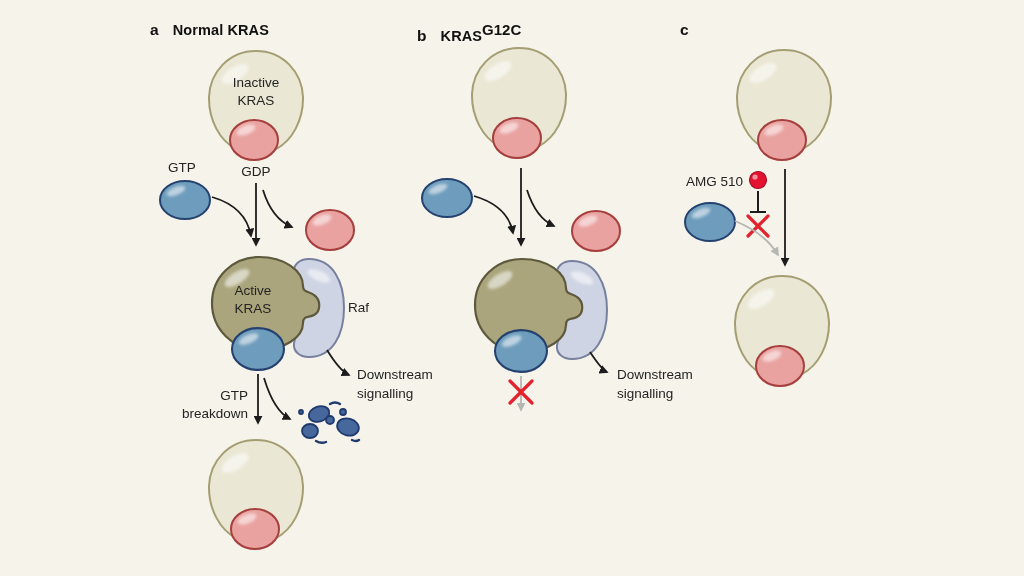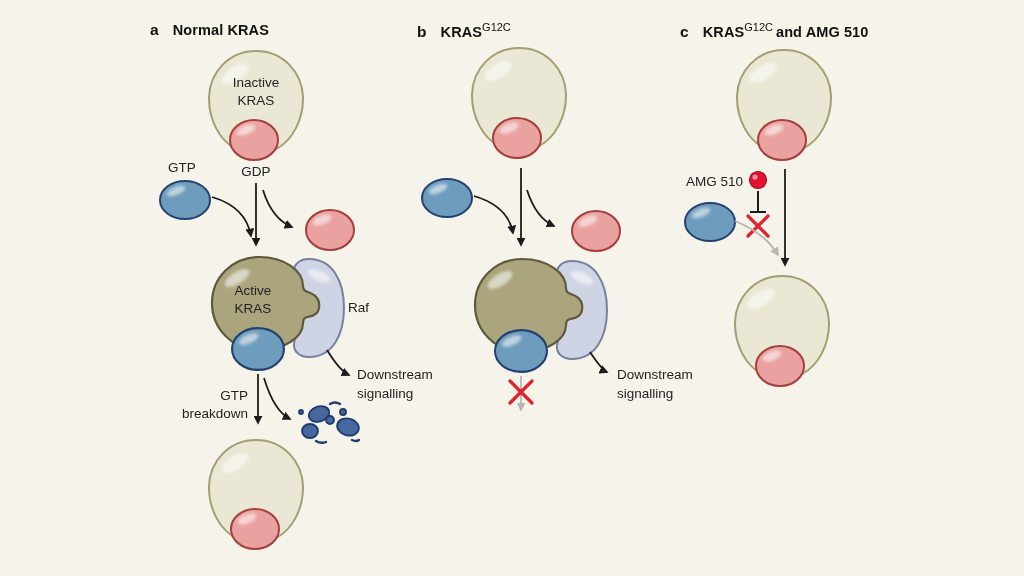--- a/index.html
+++ b/index.html
@@ -14,21 +14,21 @@
   .stage{
     position:relative; width:1024px; height:576px; overflow:hidden;
     background:var(--background);
     font-family:"Liberation Sans", sans-serif;
   }
   .panel-header{
     position:absolute; top:21px; display:flex; align-items:baseline;
     color:#111; font-weight:bold; font-size:14.5px; letter-spacing:.1px;
   }
   .panel-header .letter{font-size:15.5px; margin-right:14px;}
-  .panel-header sup{font-size:11px; font-weight:normal; vertical-align:super; letter-spacing:0;}
+  .panel-header sup{font-size:15px; font-weight:bold; vertical-align:super; letter-spacing:0;}
   .panel-header .rest{margin-left:3px;}
   .logo{
     position:absolute; left:891px; top:56px; width:88px; height:88px; border-radius:50%;
     background:var(--logo_bg); display:flex; align-items:center; justify-content:center;
     font-family:"DejaVu Serif", serif; font-size:27px; color:var(--logo_text);
   }
   svg{position:absolute; left:0; top:0;}
   .lbl{font-family:"Liberation Sans", sans-serif; font-size:13.5px; fill:var(--text_dark);}
   .mid{text-anchor:middle;} .endt{text-anchor:end;}
   .egg-body{fill:var(--membrane_fill); stroke:var(--membrane_border); stroke-width:2;}
@@ -54,21 +54,20 @@
   <div class="panel-header" style="left:150px">
     <span class="letter">a</span>
     <span>Normal KRAS</span>
   </div>
   <div class="panel-header" style="left:417px">
     <span class="letter">b</span>
     <span><span>KRAS</span><sup>G12C</sup></span>
   </div>
   <div class="panel-header" style="left:680px">
     <span class="letter">c</span>
-    <span><span>KRAS</span><sup>G12C</sup><span class="rest">and AMG 510</span></span>
   </div>
 
   <svg width="1024" height="576" viewBox="0 0 1024 576">
     <defs>
       <filter id="soft" x="-60%" y="-60%" width="220%" height="220%">
           <feGaussianBlur stdDeviation="1.6"></feGaussianBlur>
         </filter>
       <marker id="ah" viewBox="0 0 8 8" refX="6.5" refY="4" markerWidth="9" markerHeight="9" markerUnits="userSpaceOnUse" orient="auto">
           <path d="M0 0 L8 4 L0 8 Z" class="mk-black"></path>
         </marker>

